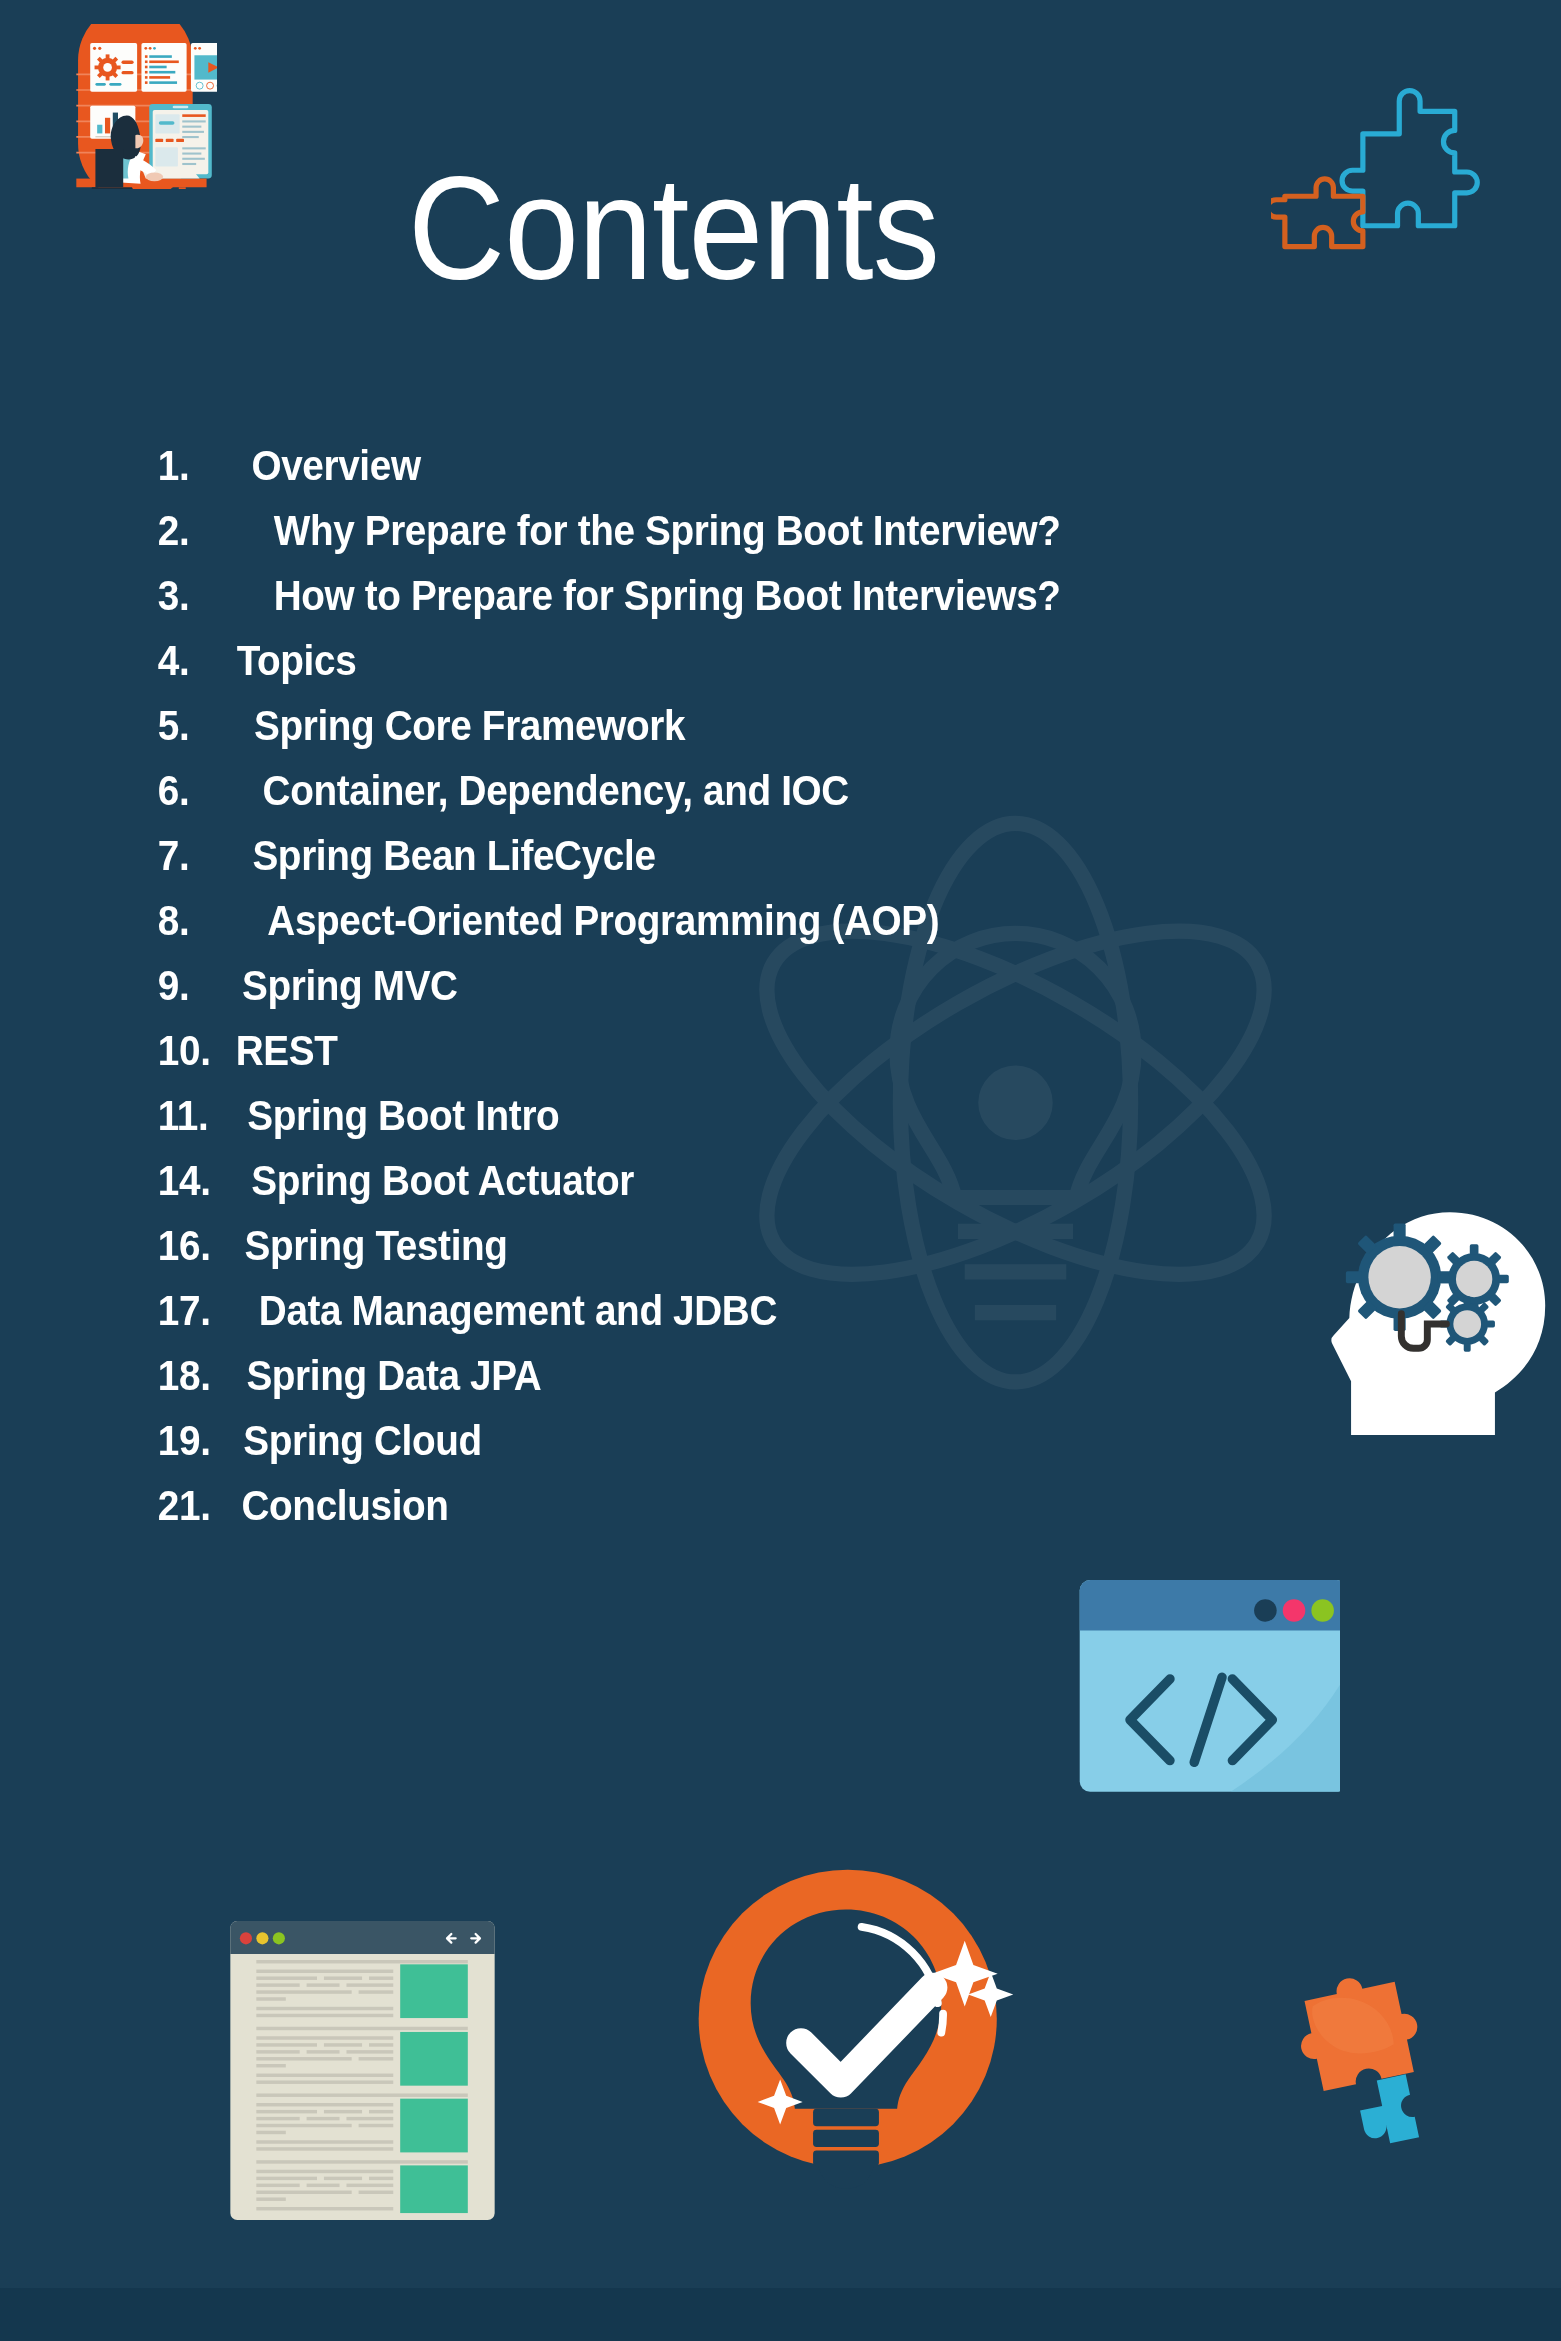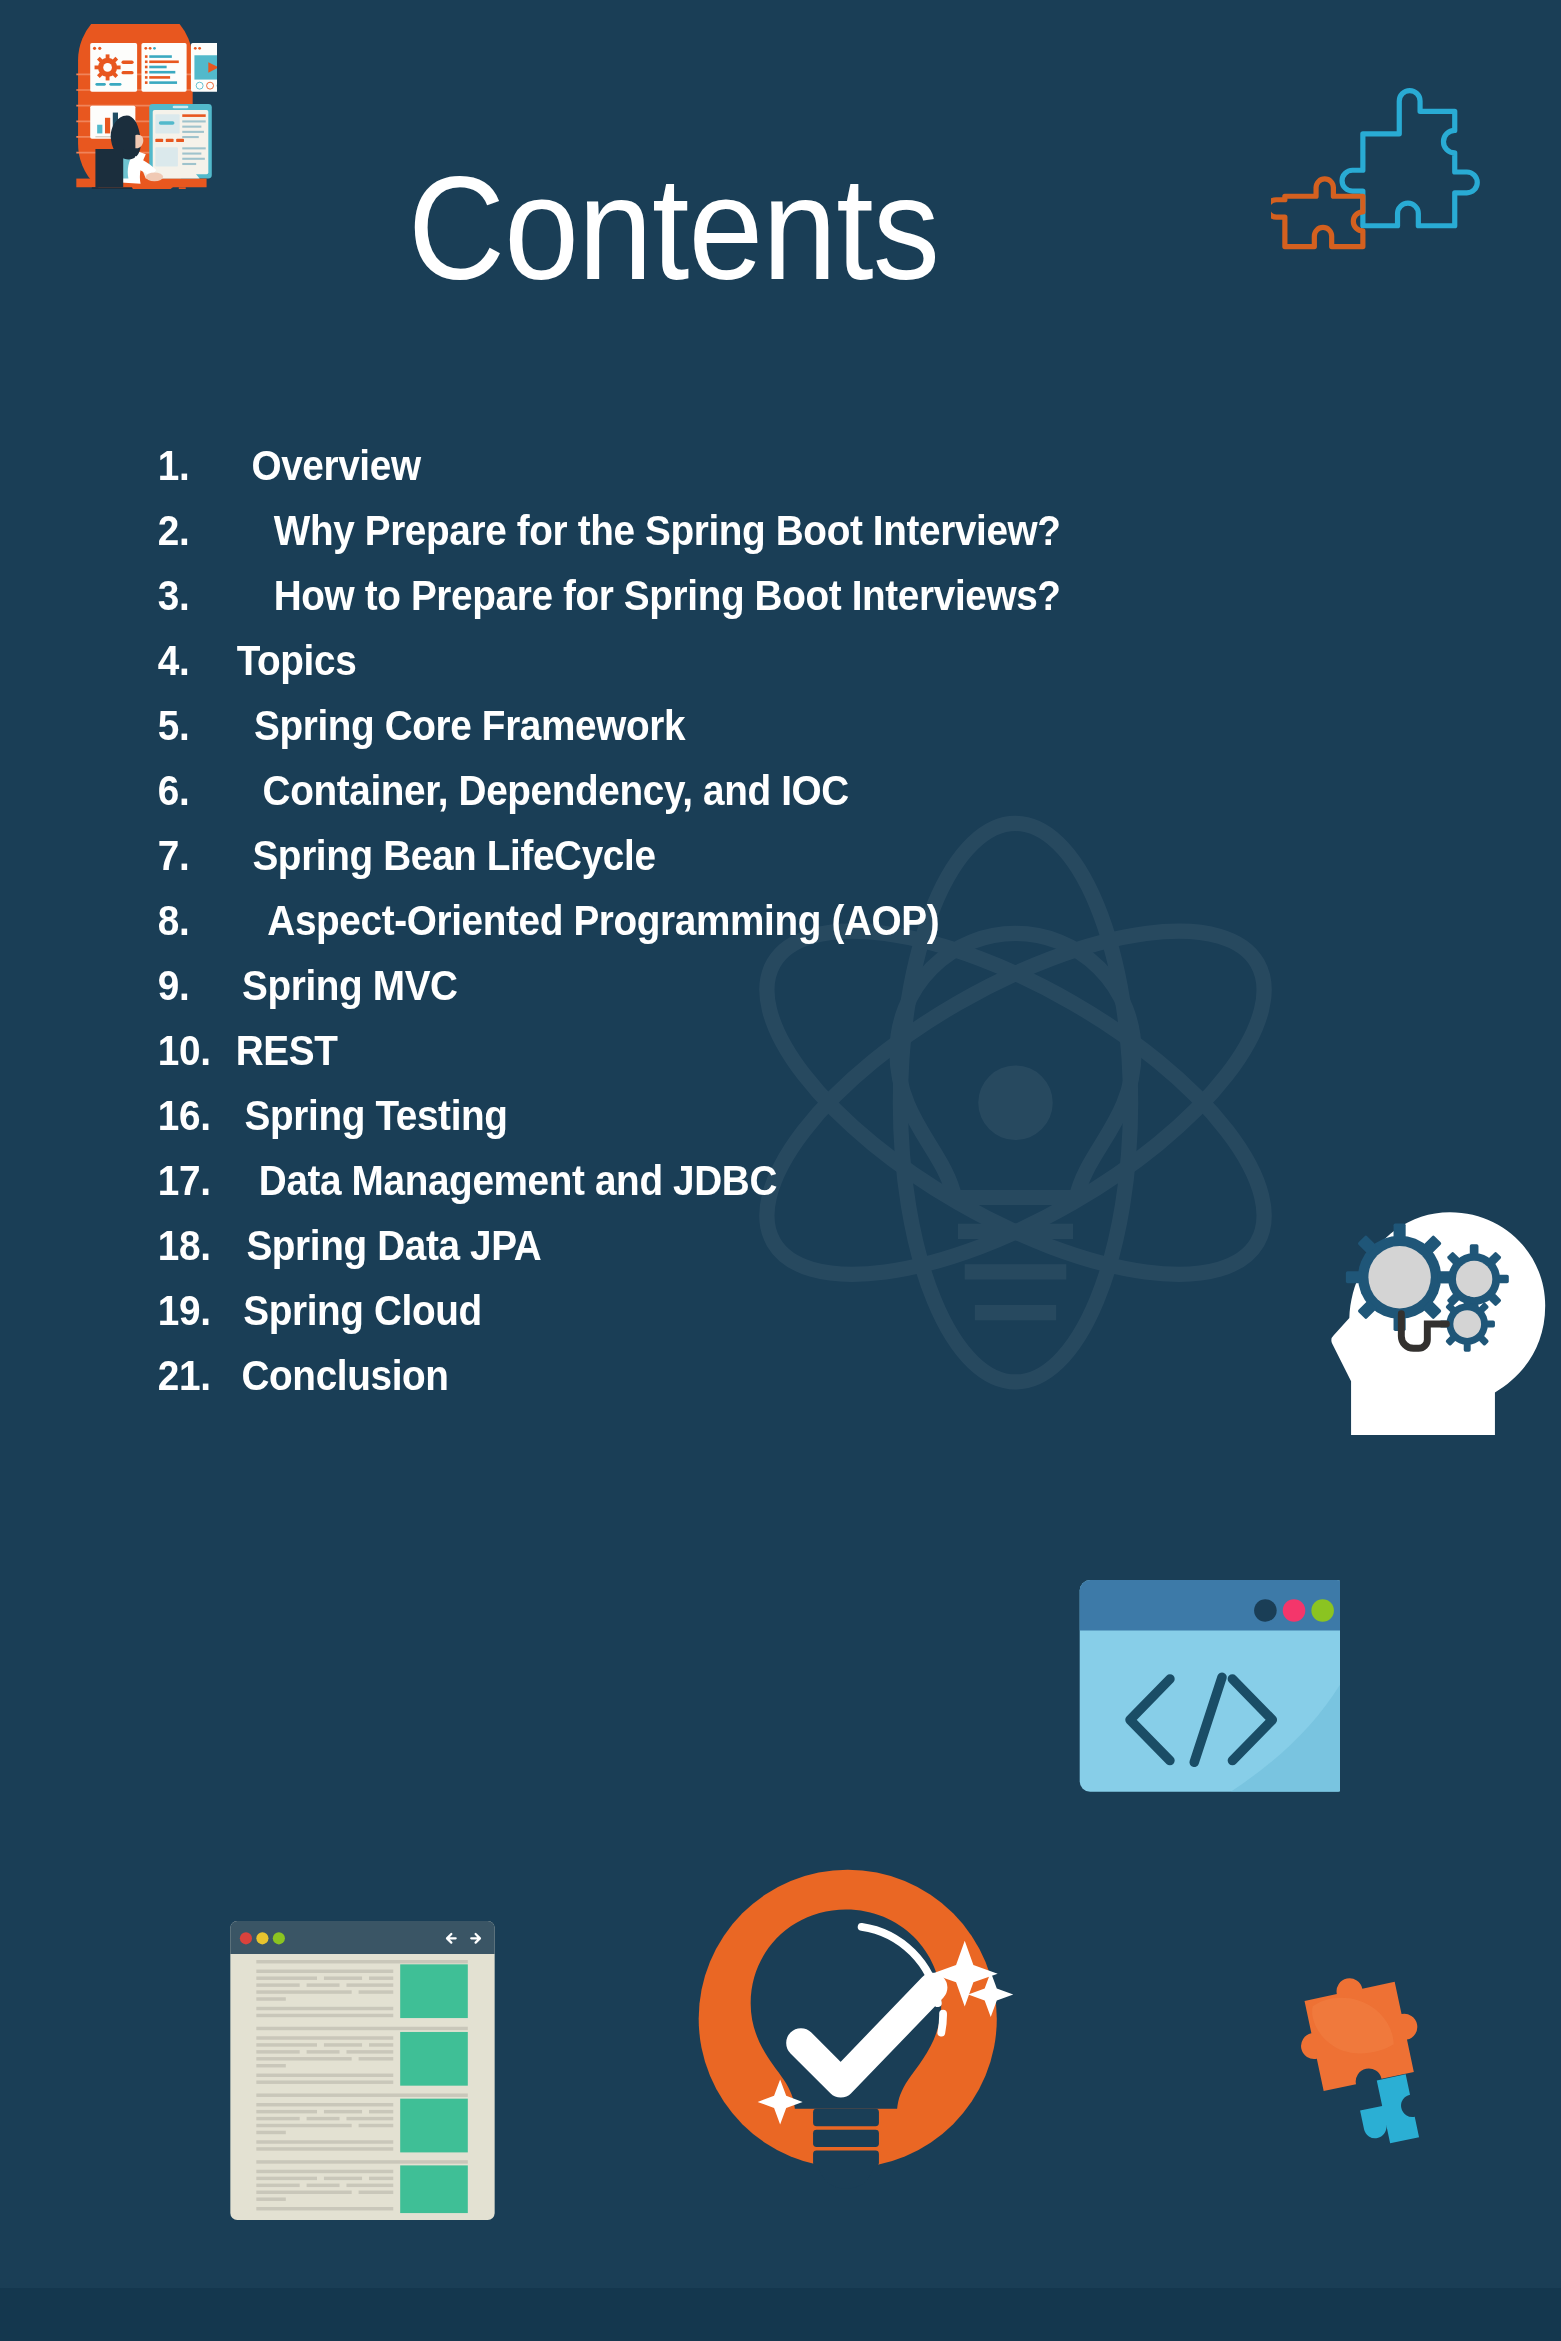--- a/index.html
+++ b/index.html
@@ -137,20 +137,28 @@
         <span class="toc-num">8.</span>
         <span class="toc-label">Aspect-Oriented Programming (AOP)</span>
       </div>
       <div class="toc-row">
         <span class="toc-num">9.</span>
         <span class="toc-label">Spring MVC</span>
       </div>
       <div class="toc-row">
         <span class="toc-num">10.</span>
         <span class="toc-label">REST</span>
+      </div>
+      <div class="toc-row">
+        <span class="toc-num">11.</span>
+        <span class="toc-label">Spring Boot Intro</span>
+      </div>
+      <div class="toc-row">
+        <span class="toc-num">14.</span>
+        <span class="toc-label">Spring Boot Actuator</span>
       </div>
       <div class="toc-row">
         <span class="toc-num">16.</span>
         <span class="toc-label">Spring Testing</span>
       </div>
       <div class="toc-row">
         <span class="toc-num">17.</span>
         <span class="toc-label">Data Management and JDBC</span>
       </div>
       <div class="toc-row">

